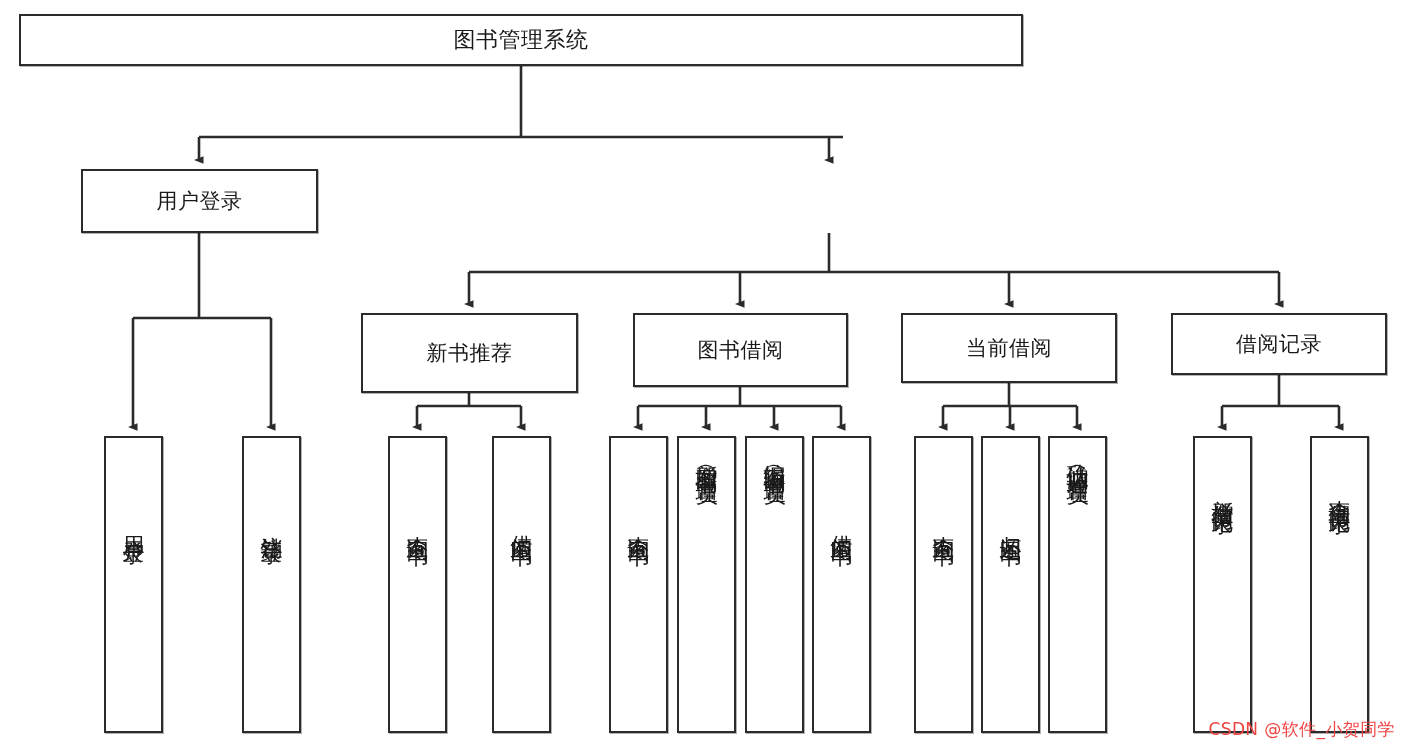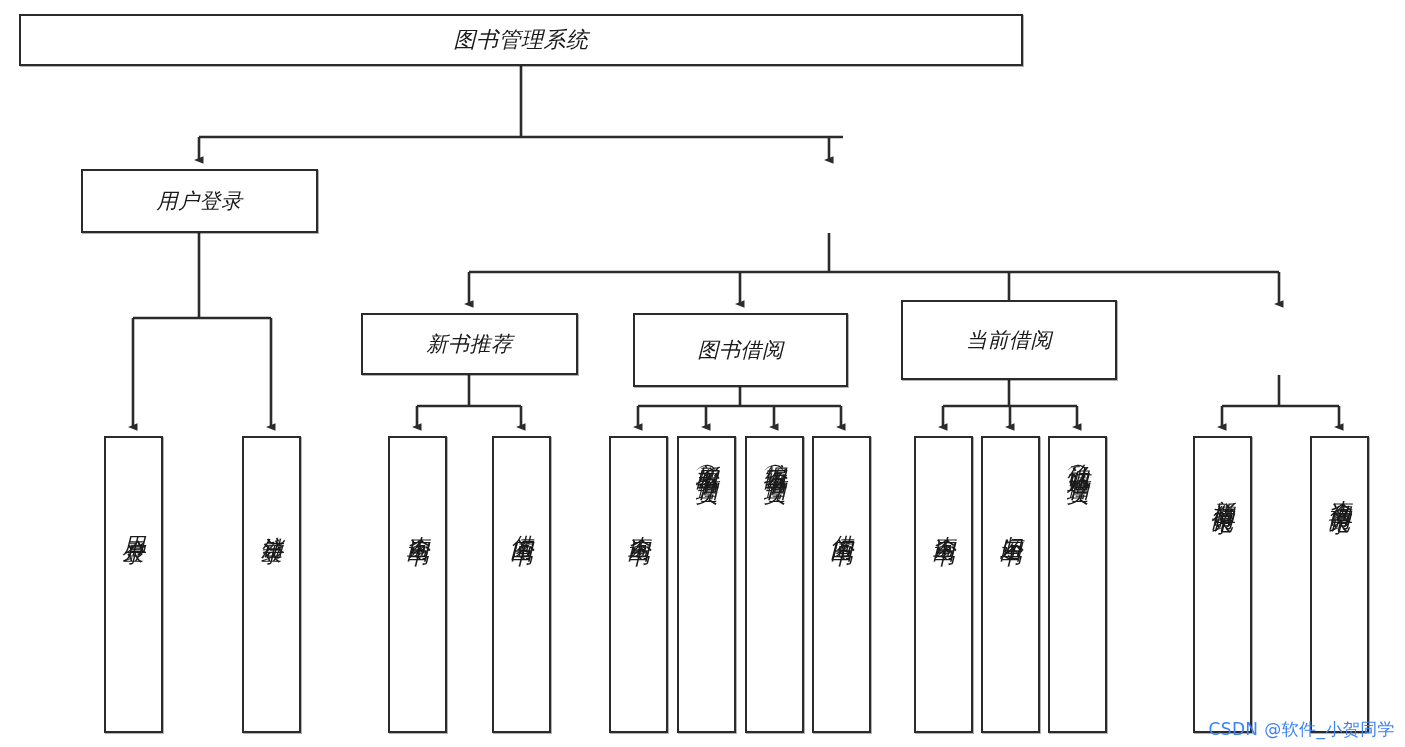--- a/index.html
+++ b/index.html
@@ -35,21 +35,20 @@
     display: flex;
     align-items: center;
     justify-content: center;
     color: #1a1a1a;
   }
   .node .label {
     display: block;
     text-align: center;
     line-height: 1.18;
     color: #1a1a1a;
-    font-style: italic;
   }
   
   .node.horiz .label {
     writing-mode: horizontal-tb;
     font-size: 21px;
     letter-spacing: 0.5px;
   }
   .node.root .label {
     font-size: 22px;
   }
@@ -66,21 +65,21 @@
     letter-spacing: 3px;
     line-height: 1;
     white-space: nowrap;
     color: #1a1a1a;
   }
   .watermark {
     position: absolute;
     right: 10px;
     bottom: 6px;
     font-size: 17px;
-    color: #3b82f6;
+    color: #ef4444;
     letter-spacing: 0.4px;
     white-space: nowrap;
     font-family: "DejaVu Sans", "Liberation Sans", sans-serif;
   }
 </style>
 </head>
 <body>
 
 <div id="canvas">
 
@@ -137,28 +136,31 @@
   </svg>
 
   <div class="node horiz root" style="left:19px; top:14px; width:1004px; height:52px;">
     <span class="label">图书管理系统</span>
   </div>
 
   <div class="node horiz" style="left:81px; top:169px; width:237px; height:64px;">
     <span class="label">用户登录</span>
   </div>
 
-  <div class="node horiz" style="left:361px; top:313px; width:217px; height:62px;">
+  <div class="node horiz" style="left:361px; top:313px; width:217px; height:80px;">
     <span class="label">新书推荐</span>
   </div>
   <div class="node horiz" style="left:633px; top:313px; width:215px; height:74px;">
     <span class="label">图书借阅</span>
   </div>
-  <div class="node horiz" style="left:901px; top:300px; width:216px; height:80px;">
+  <div class="node horiz" style="left:901px; top:313px; width:216px; height:70px;">
     <span class="label">当前借阅</span>
+  </div>
+  <div class="node horiz" style="left:1171px; top:313px; width:216px; height:62px;">
+    <span class="label">借阅记录</span>
   </div>
 
   <div class="node vert" style="left:104px; top:436px; width:59px; height:297px; padding-top:80px;">
     <span class="label">用户登录</span>
   </div>
   <div class="node vert" style="left:242px; top:436px; width:59px; height:297px; padding-top:80px;">
     <span class="label">注销登录</span>
   </div>
 
   <div class="node vert" style="left:388px; top:436px; width:59px; height:297px; padding-top:80px;">

